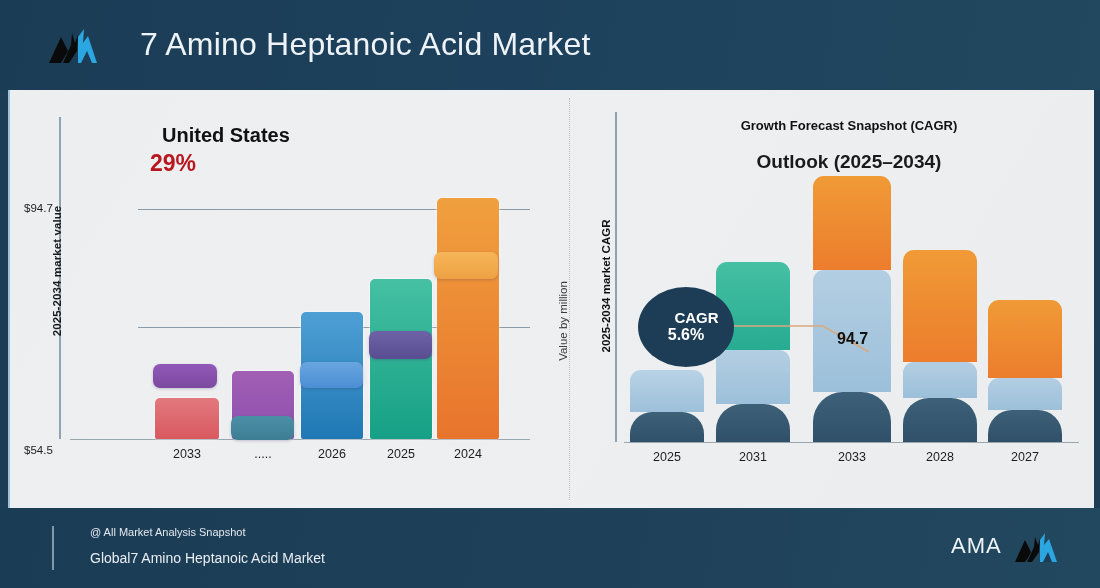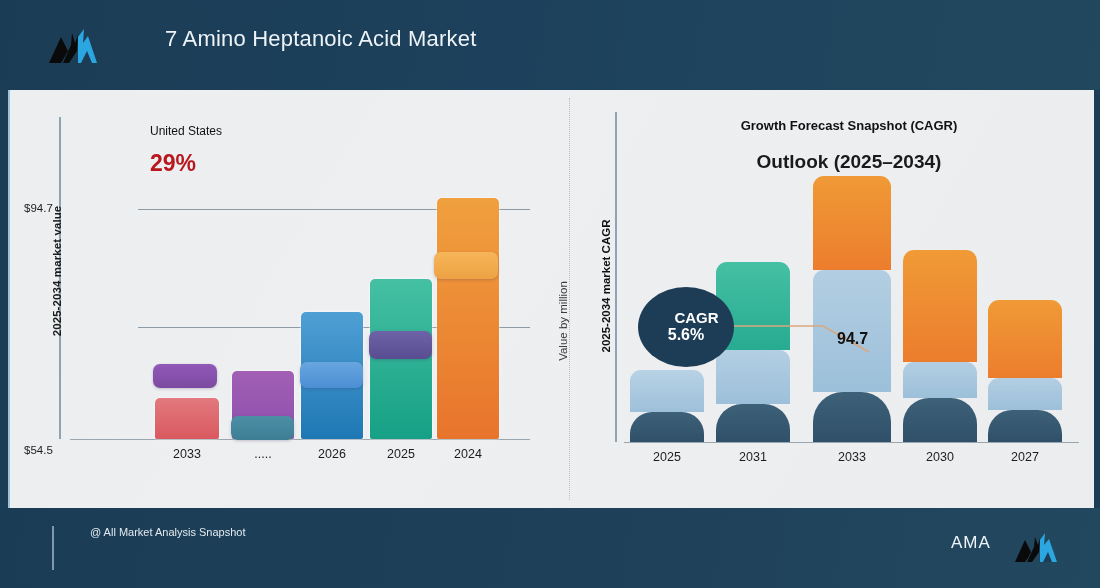--- a/index.html
+++ b/index.html
@@ -27,26 +27,25 @@
     background: linear-gradient(100deg, #1b3c55 0%, #1d415c 45%, #21485f 100%);
   }
   .logo-mark {
     position: absolute;
     left: 47px; top: 25px;
     width: 52px; height: 40px;
   }
   .header-title {
     position: absolute;
     left: 140px; top: 26px;
-    font-size: 22px;
+    font-size: 32px;
     color: #eef3f7;
     letter-spacing: 0.2px;
     font-weight: 400;
     white-space: nowrap;
-    margin-left: 25px;
   }
 
   
   .panel {
     position: absolute;
     left: 8px; top: 90px;
     width: 1084px; height: 418px;
     background: linear-gradient(120deg, #eceef0 0%, #eeeff1 40%, #ebedef 100%);
     border-left: 2px solid #9fc2dc;
   }
@@ -71,23 +70,23 @@
     width: 170px;
     transform: rotate(-90deg);
     text-align: center;
     font-size: 11.5px;
     font-weight: bold;
     color: #1b1b1b;
     letter-spacing: 0.1px;
   }
   .l-region-name {
     position: absolute;
-    left: 140px; top: 34px;
-    font-size: 12px;
-    font-weight: normal;
+    left: 152px; top: 34px;
+    font-size: 20px;
+    font-weight: bold;
     color: #111;
   }
   .l-region-pct {
     position: absolute;
     left: 140px; top: 60px;
     font-size: 23px;
     font-weight: bold;
     color: #b8171d;
   }
   .l-tick {
@@ -247,21 +246,21 @@
   }
   .footer-line2 {
     position: absolute;
     left: 90px; top: 42px;
     font-size: 14px;
     color: #e8eef3;
   }
   .footer-logo-text {
     position: absolute;
     left: 951px; top: 533px;
-    font-size: 17px;
+    font-size: 22px;
     color: #eef3f7;
     letter-spacing: 1px;
   }
   .footer-logo-mark {
     position: absolute;
     left: 1013px; top: 530px;
     width: 46px; height: 34px;
   }
 </style>
 </head>
@@ -369,34 +368,35 @@
         <div class="r-seg" style="bottom:50px; height:122px; background:linear-gradient(180deg,#b3cee2,#9cc0da);"></div>
         <div class="r-seg" style="bottom:0; height:50px; background:linear-gradient(180deg,#3d6179,#2f5068); border-radius:30px 30px 0 0;"></div>
       </div>
       <div class="r-xlabel" style="left:244px; width:78px;">2033</div>
 
       <div class="r-bar" style="left:334px; width:74px; height:192px;">
         <div class="r-seg" style="bottom:80px; height:112px; background:linear-gradient(180deg,#f09a36,#ec7d2d);"></div>
         <div class="r-seg" style="bottom:44px; height:36px; background:linear-gradient(180deg,#b3cee2,#9cc0da);"></div>
         <div class="r-seg" style="bottom:0; height:44px; background:linear-gradient(180deg,#3d6179,#2f5068); border-radius:26px 26px 0 0;"></div>
       </div>
-      <div class="r-xlabel" style="left:334px; width:74px;">2030</div>
+      <div class="r-xlabel" style="left:334px; width:74px;">2028</div>
 
       <div class="r-bar" style="left:419px; width:74px; height:142px;">
         <div class="r-seg" style="bottom:64px; height:78px; background:linear-gradient(180deg,#f09a36,#ec7d2d);"></div>
         <div class="r-seg" style="bottom:32px; height:32px; background:linear-gradient(180deg,#b3cee2,#9cc0da);"></div>
         <div class="r-seg" style="bottom:0; height:32px; background:linear-gradient(180deg,#3d6179,#2f5068); border-radius:24px 24px 0 0;"></div>
       </div>
       <div class="r-xlabel" style="left:419px; width:74px;">2027</div>
     </div>
   </div>
 
   <div class="footer">
     <div class="footer-rule"></div>
     <div class="footer-line1">@ All Market Analysis Snapshot</div>
+    <div class="footer-line2">Global7 Amino Heptanoic Acid Market</div>
   </div>
   <div class="footer-logo-text">AMA</div>
   <div class="footer-logo-mark">
     <svg viewBox="0 0 46 34" width="46" height="34">
       <path d="M12 32 L2 32 L12 10 L18 22 L15 28 Z" fill="#0a0a0a"></path>
       <path d="M19 32 L14 32 L21 17 L22 7 L25 15 L27 8 L26 22 Z" fill="#0a0a0a"></path>
       <path d="M27 10 L32 3 L31 15 L36 9 L44 32 L27 32 Z" fill="#2ba6e0"></path>
       <path d="M30 32 L35 22 L39 32 Z" fill="#1d3d56"></path>
     </svg>
   </div>

